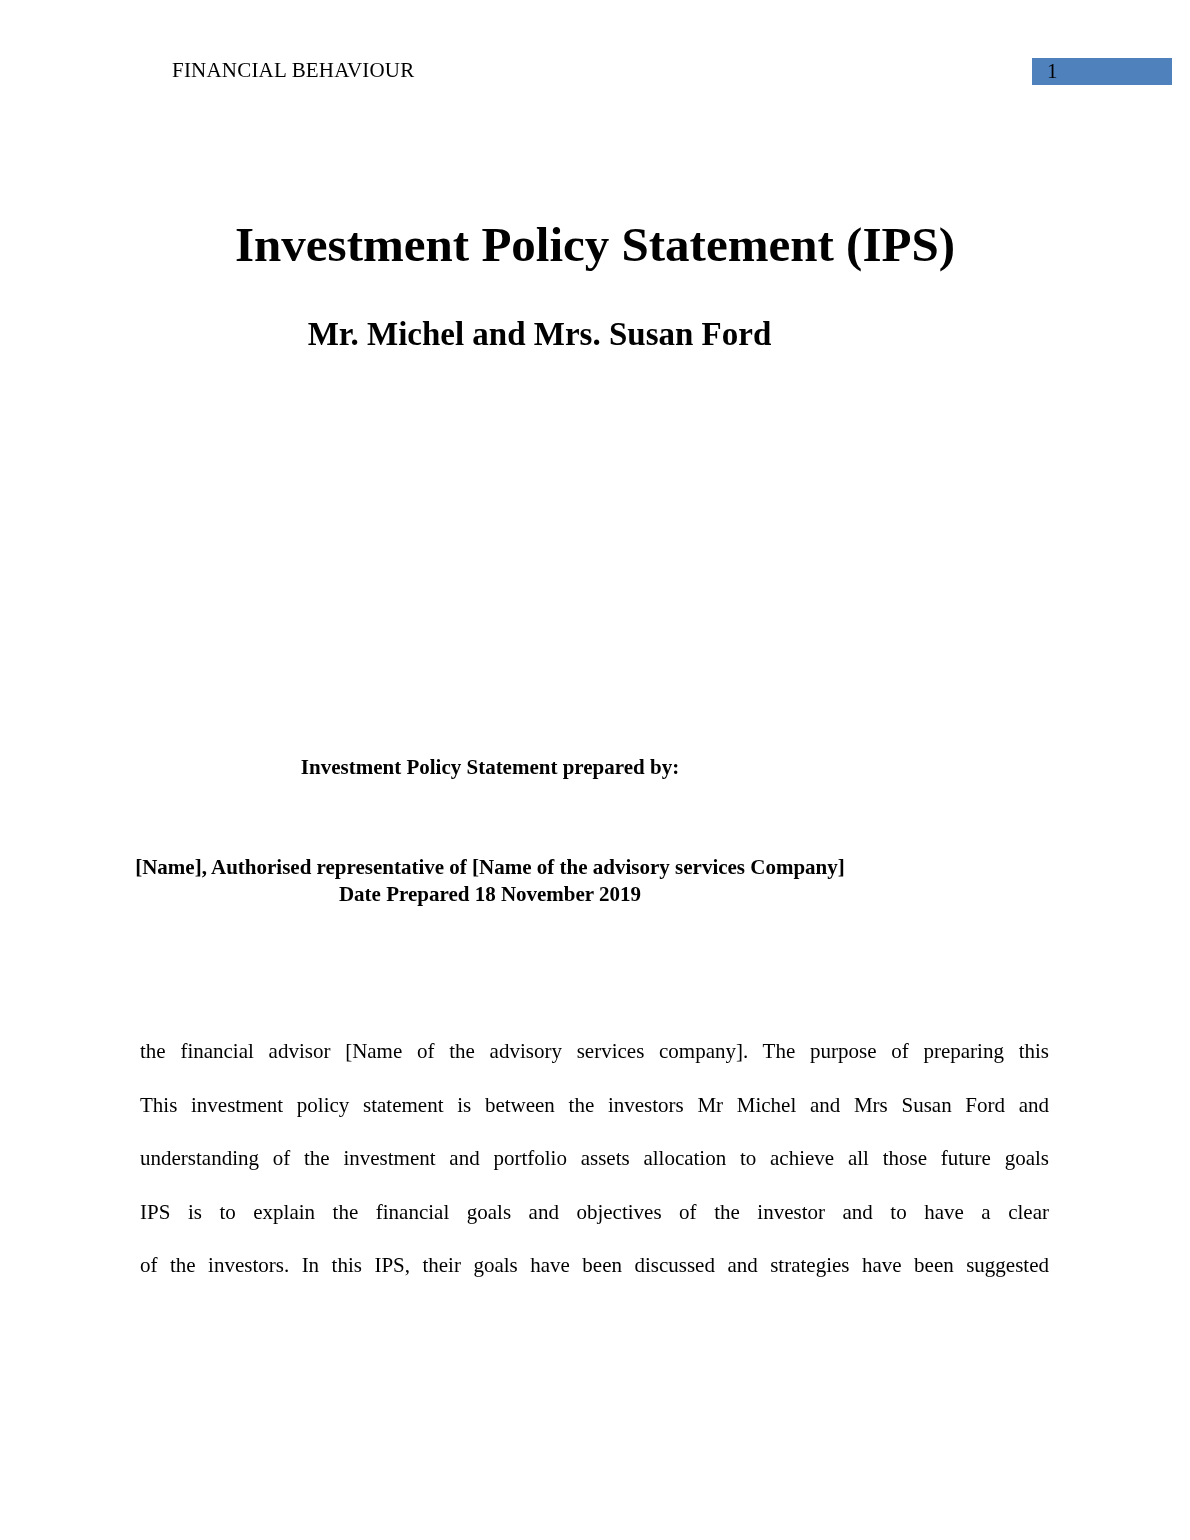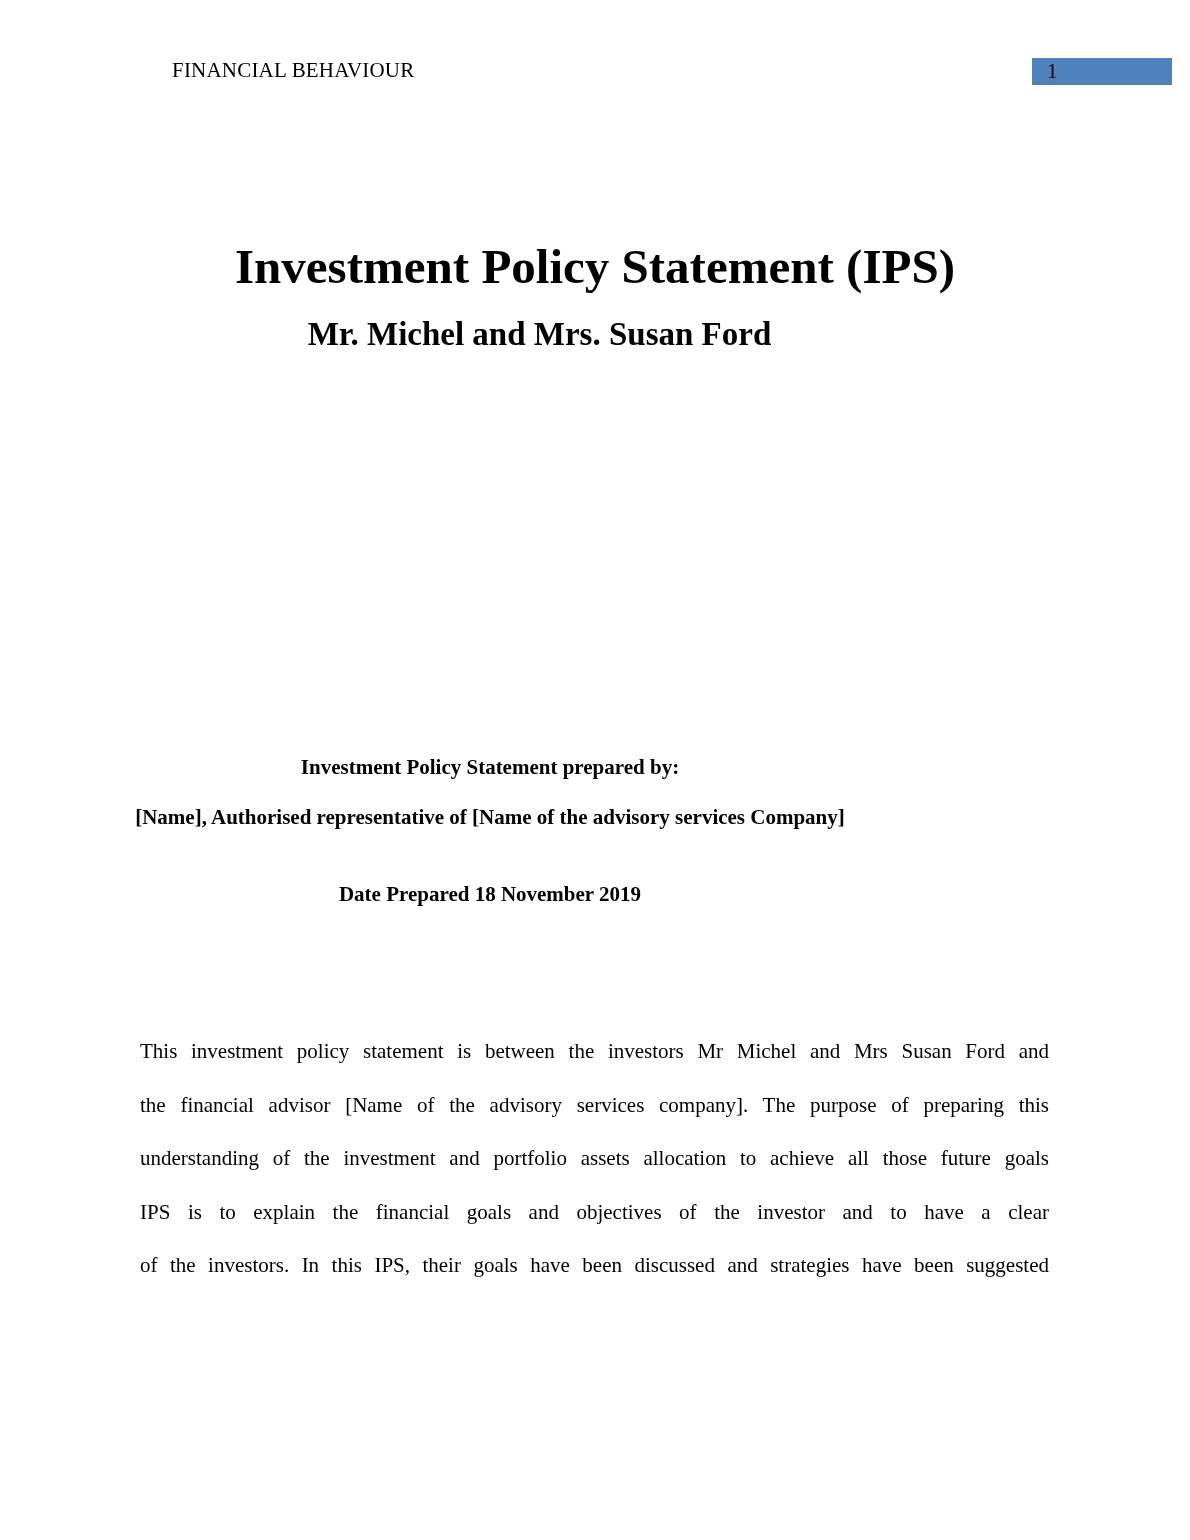--- a/index.html
+++ b/index.html
@@ -1,27 +1,27 @@
 <!DOCTYPE html>
 <html><head>
   <meta charset="utf-8">
   <style>
     html, body { margin: 0; padding: 0; background: #ffffff; }
     body { width: 1190px; height: 1540px; position: relative; overflow: hidden;
       font-family: "Liberation Serif", "DejaVu Serif", serif; color: #000; }
     .header-left { position: absolute; left: 172px; top: 58px; font-size: 21px; letter-spacing: 0.2px; }
     .page-num-box { position: absolute; left: 1032px; top: 58px; width: 140px; height: 27px; background: #4f81bd; }
     .page-num { position: absolute; left: 15px; top: 1px; font-size: 21px; color: #000; }
-    .title { position: absolute; left: 0; width: 1190px; top: 238px; text-align: center;
+    .title { position: absolute; left: 0; width: 1190px; top: 216px; text-align: center;
       font-size: 49px; font-weight: bold; }
     .subtitle { position: absolute; left: 0; width: 1079px; top: 316px; text-align: center;
       font-size: 33px; font-weight: bold; }
     .prep { position: absolute; left: 0; width: 980px; text-align: center; font-size: 21px; font-weight: bold; }
     .prep-1 { top: 755px; }
-    .prep-2 { top: 805px; }
+    .prep-2 { top: 855px; }
     .prep-3 { top: 882px; }
     .body-para { position: absolute; left: 140px; width: 909px; top: 1025px; font-size: 21px;
       line-height: 53.6px; text-align: justify; text-align-last: left; }
     .body-para .line { display: block; text-align: justify; text-align-last: justify; height: 53.6px; }
     .body-para .line.last { text-align-last: left; }
   </style>
 </head>
 <body>
 
 <div>
@@ -32,18 +32,18 @@
 </div>
 
 <div class="title">Investment Policy Statement (IPS)</div>
 <div class="subtitle">Mr. Michel and Mrs. Susan Ford</div>
 
 <div class="prep prep-1">Investment Policy Statement prepared by:</div>
 <div class="prep prep-2">[Name], Authorised representative of [Name of the advisory services Company]</div>
 <div class="prep prep-3">Date Prepared 18 November 2019</div>
 
 <div class="body-para">
+  <span class="line">the financial advisor [Name of the advisory services company]. The purpose of preparing this</span>
   <span class="line">This investment policy statement is between the investors Mr Michel and Mrs Susan Ford and</span>
-  <span class="line">the financial advisor [Name of the advisory services company]. The purpose of preparing this</span>
   <span class="line">understanding of the investment and portfolio assets allocation to achieve all those future goals</span>
   <span class="line">IPS is to explain the financial goals and objectives of the investor and to have a clear</span>
   <span class="line">of the investors. In this IPS, their goals have been discussed and strategies have been suggested</span>
 </div>
 
 </body></html>

